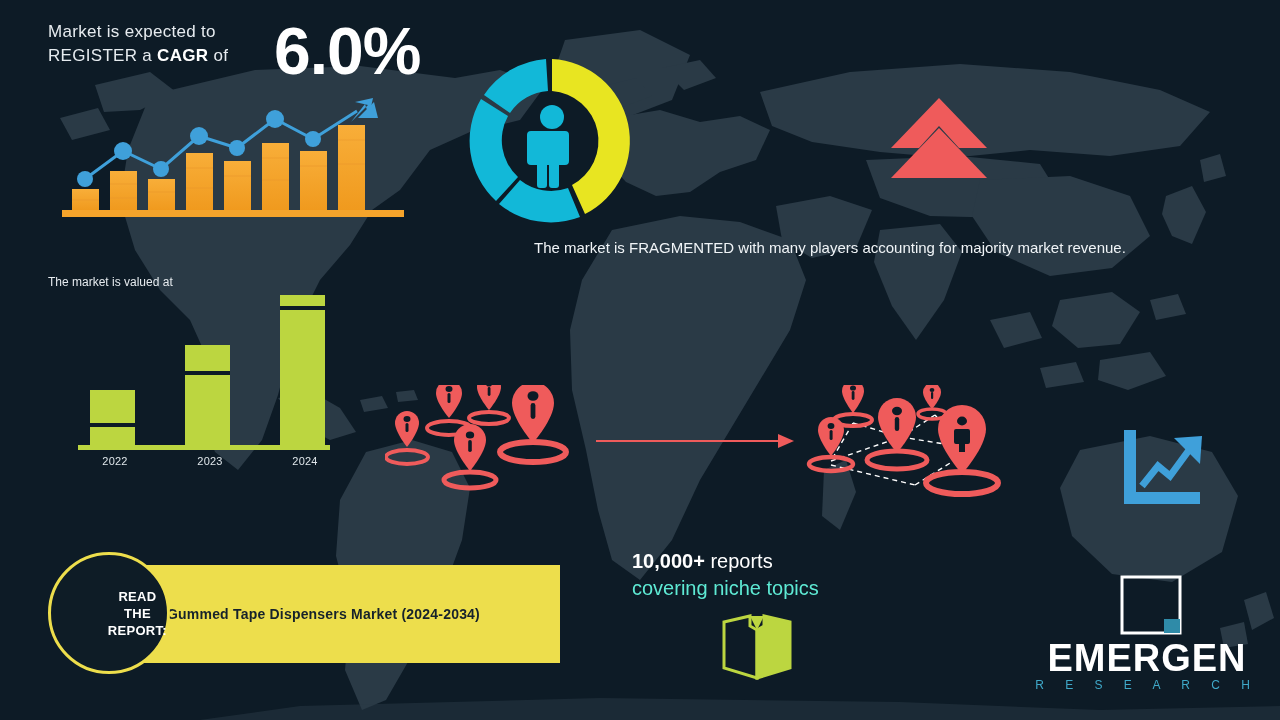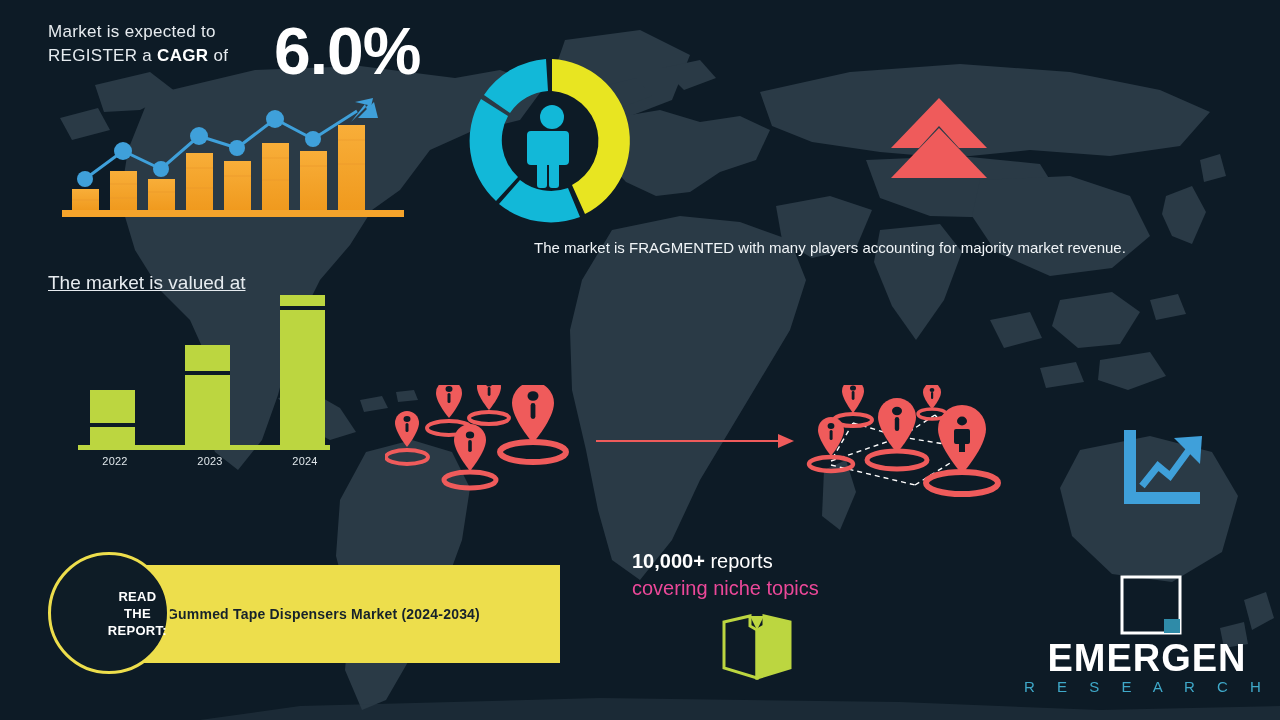--- a/index.html
+++ b/index.html
@@ -32,21 +32,21 @@
   #forecast-value { font-size:22px; font-weight:bold; line-height:27px; color:#ffffff; margin-top:4px; }
 
   
   #fragmented-text {
     left:534px; top:236px; width:690px;
     font-size:15px; line-height:23px; color:#f0f4f7;
   }
 
   
   #valued-block { left:48px; top:272px; width:250px; }
-  #valued-label { font-size:19px; line-height:21px; color:#e6ebef;text-decoration:underline; }
+  #valued-label { font-size:12px; line-height:21px; color:#e6ebef; }
   #valued-value { font-size:21px; font-weight:bold; line-height:27px; color:#ffffff; margin-top:3px; }
 
   
   .gtick {
     position:absolute; font-size:11px; color:#dfe6ea;
     text-align:center; width:60px; top:455px; letter-spacing:.2px;
   }
 
   
   #report-bar {
@@ -66,31 +66,31 @@
   }
   #report-circle-label {
     font-size:13px; font-weight:bold; color:#ffffff;
     text-align:center; line-height:17px; letter-spacing:.3px;
   }
 
   
   #reports-block { left:632px; top:548px; width:300px; }
   #reports-count { font-size:20px; line-height:27px; color:#ffffff; }
   #reports-count b { font-weight:bold; }
-  #reports-sub { font-size:20px; line-height:27px; color:#ec4899; }
+  #reports-sub { font-size:20px; line-height:27px; color:#5eead4; }
 
   
   #logo-block { left:1022px; top:575px; width:250px; }
   #logo-name {
     position:absolute; left:0; top:62px; width:250px; text-align:center;
     font-size:38px; font-weight:bold; color:#ffffff; letter-spacing:1px;
   }
   #logo-sub {
     position:absolute; left:0; top:103px; width:250px; text-align:center;
-    font-size:15px; color:#3fa9c9; letter-spacing:9px; font-weight:normal;
+    font-size:12px; color:#3fa9c9; letter-spacing:9px; font-weight:normal;
   }
 </style>
 </head>
 <body>
 
 <div id="stage">
 
   <svg id="worldmap" viewBox="0 0 1280 720">
     <rect x="0" y="0" width="1280" height="720" fill="#0d1b26"></rect>
     <g fill="#2a3a46">

